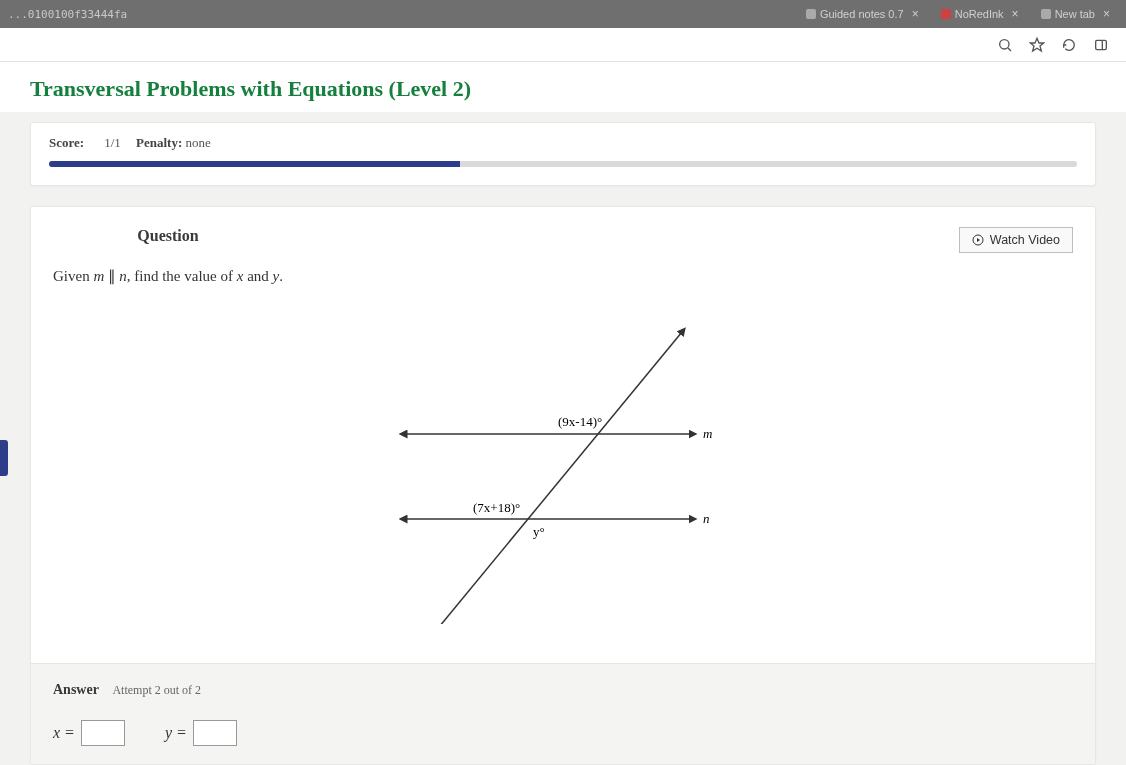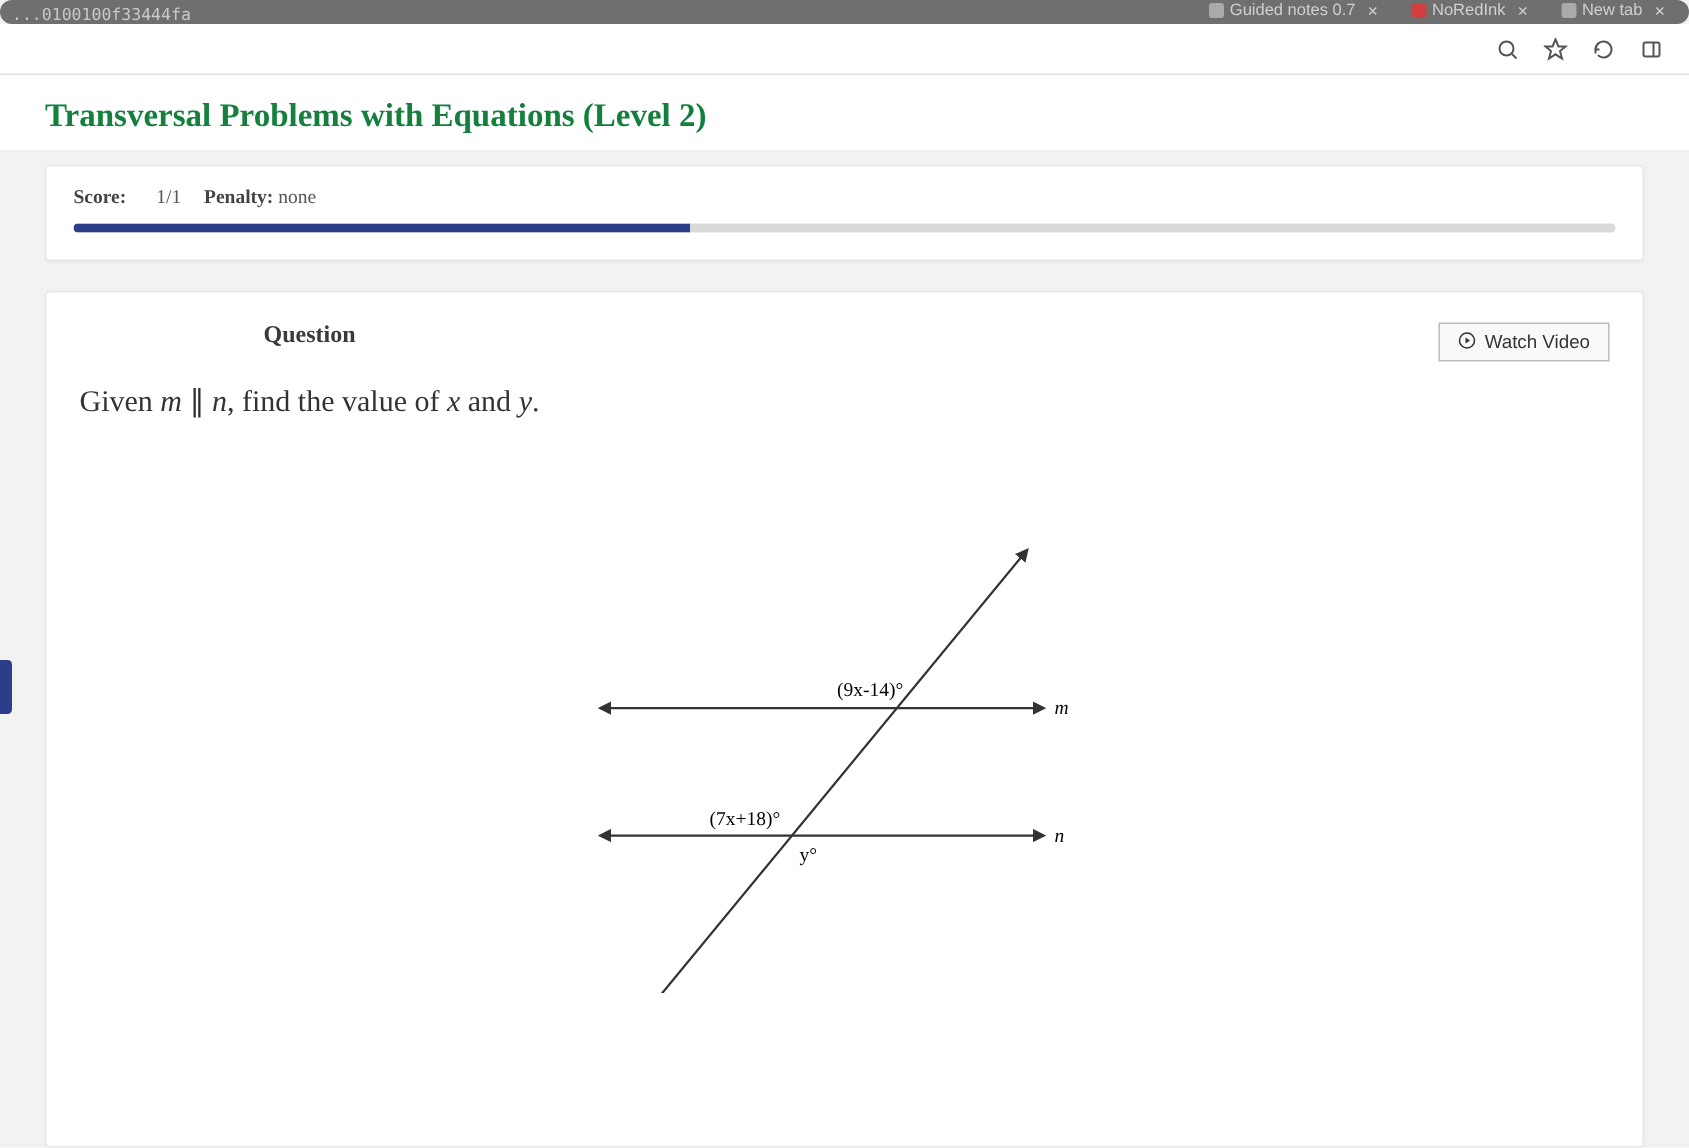--- a/index.html
+++ b/index.html
@@ -9,29 +9,28 @@
       background: #f2f2f0;
       color: #333;
       width: 1126px;
       height: 765px;
       overflow: hidden;
       display: flex;
       flex-direction: column;
     }
     
     .browser-bar {
-      height: 16px;
+      height: 28px;
       background: #6f6f6f;
       display: flex;
-      align-items: flex-end;
+      align-items: center;
       padding: 0 8px;
       gap: 6px;
       font-size: 11px;
       color: #e8e8e8;
-      border-radius: 10px;
     }
     .browser-bar .addr-frag {
       font-family: monospace;
       color: #c9c9c9;
       font-size: 11px;
       margin-right: auto;
     }
     .tab-chip {
       display: inline-flex;
       align-items: center;
@@ -129,32 +128,33 @@
     .question-heading {
       font-family: Georgia, 'Times New Roman', serif;
       font-size: 16px;
       font-weight: 700;
       color: #3a3a3a;
       margin-bottom: 22px;
       text-align: center;
     }
     .prompt {
       font-family: Georgia, 'Times New Roman', serif;
-      font-size: 20px;
+      font-size: 15px;
       color: #333;
     }
     .mathvar { font-style: italic; font-family: 'Times New Roman', serif; }
     .watch-btn {
       border: 1px solid #bdbdbd;
       background: #f9f9f9;
       color: #333;
       padding: 5px 12px;
       border-radius: 0;
       font-size: 12.5px;
       display: inline-flex;
+      align-items: center;
       gap: 6px;
       cursor: pointer;
     }
     .watch-btn svg { width: 12px; height: 12px; }
 
     .diagram-holder {
       flex: 1;
       display: flex;
       justify-content: center;
       align-items: center;
@@ -309,16 +309,32 @@
         <line x1="300" y1="6.79" x2="40" y2="322.5" stroke="#333" stroke-width="1.5" marker-start="url(#arr)" marker-end="url(#arr)"></line>
 
         <text x="175" y="102">(9x-14)°</text>
 
         <text x="90" y="188">(7x+18)°</text>
 
         <text x="150" y="212">y°</text>
       </svg>
     </div>
 
+    <div class="answer-panel">
+      <div class="answer-title">
+        <b>Answer</b>
+        <span class="attempt-info">Attempt 2 out of 2</span>
+      </div>
+      <div class="answer-inputs">
+        <label>
+          <span class="mathvar">x =</span>
+          <input class="ans-box" type="text" value="" style="">
+        </label>
+        <label>
+          <span class="mathvar">y =</span>
+          <input class="ans-box" type="text" value="" style="">
+        </label>
+      </div>
+    </div>
   </div>
 
   <div class="side-tab"></div>
 </div>
 
 </body></html>

